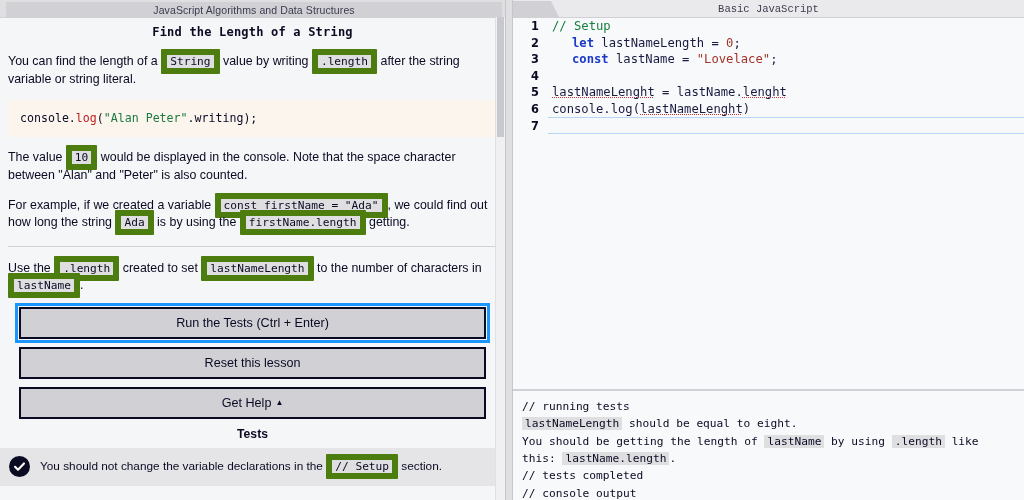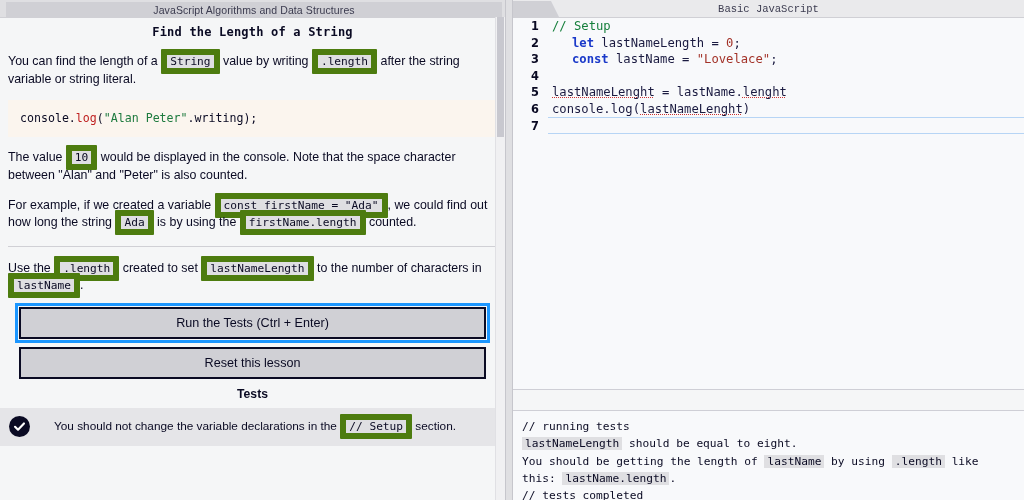--- a/index.html
+++ b/index.html
@@ -67,21 +67,21 @@
     font-family:"Liberation Sans", sans-serif;cursor:pointer;
   }
   .btn.focused{outline:3px solid #1b96ff;outline-offset:1px;}
   .caret-up{display:inline-block;font-size:8px;vertical-align:1.5px;margin-left:4px;}
 
   .tests-title{
     text-align:center;font-weight:bold;font-size:12.2px;
     margin:4px 0 7px 0;color:#0a0a23;
   }
   .test-row{
-    display:flex;align-items:flex-start;gap:24px;
+    display:flex;align-items:flex-start;gap:10px;
     padding:9px 12px 9px 9px;font-size:11.8px;line-height:1.35;
   }
   .test-row.odd{background:#e5e5e8;}
   .test-row.even{background:#f5f6f7;}
   .ticon{
     flex:0 0 auto;width:21px;height:21px;border-radius:50%;
     background:#0a0a23;display:flex;align-items:center;
     justify-content:center;color:#fff;margin-top:-1px;
   }
   .ticon svg{display:block;}
@@ -150,21 +150,21 @@
     text-decoration:underline;
     text-decoration-style:dotted;
     text-decoration-color:#cc3333;
     text-decoration-thickness:1px;
   }
 
   .console{
     flex:1;background:#f8f9fb;padding:7px 9px 0 9px;
     font-family:"DejaVu Sans Mono", monospace;
     font-size:11.2px;line-height:1.55;color:#0a0a23;
-    border-top:1px solid #cfcfd6;overflow:hidden;margin-top:20px;
+    border-top:1px solid #cfcfd6;overflow:hidden;
   }
   .console div{white-space:pre-wrap;}
   .cchip{
     background:#dfdfe2;padding:0 3px;color:#0a0a23;
     font-family:"DejaVu Sans Mono", monospace;
   }
 </style>
 </head>
 <body>
 
@@ -180,30 +180,31 @@
       <div class="desc">
 
         <h1>Find the Length of a String</h1>
 
         <p><span>You can find the length of a </span><code class="chip">String</code><span> value by writing </span><code class="chip">.length</code><span> after the string variable or string literal.</span></p>
 
         <pre class="codeblock"><span>console.</span><span class="tok-fn">log</span><span>(</span><span class="tok-str">"Alan Peter"</span><span>.writing);</span></pre>
 
         <p><span>The value </span><code class="chip">10</code><span> would be displayed in the console. Note that the space character between "Alan" and "Peter" is also counted.</span></p>
 
-        <p><span>For example, if we created a variable </span><code class="chip">const firstName = "Ada"</code><span>, we could find out how long the string </span><code class="chip">Ada</code><span> is by using the </span><code class="chip">firstName.length</code><span> counted.</span></p>
+        <p><span>For example, if we created a variable </span><code class="chip">const firstName = "Ada"</code><span>, we could find out how long the string </span><code class="chip">Ada</code><span> is by using the </span><code class="chip">firstName.length</code><span> getting.</span></p>
 
         <hr class="sep">
 
         <p><span>Use the </span><code class="chip">.length</code><span> created to set </span><code class="chip">lastNameLength</code><span> to the number of characters in </span><code class="chip">lastName</code><span>.</span></p>
       </div>
 
       <div class="btn-wrap">
         <button class="btn focused">Run the Tests (Ctrl + Enter)</button>
         <button class="btn">Reset this lesson</button>
+        <button class="btn"><span>Get Help</span><span class="caret-up">▲</span></button>
       </div>
 
       <div class="tests-title">Tests</div>
 
       <div id="tests-list">
           <div class="test-row odd">
             <div class="ticon">
               <svg width="13" height="13" viewBox="0 0 16 16">
                 <path d="M2.5 8.4 L6.2 12 L13.5 4.3" stroke="#fff" stroke-width="2.6" fill="none" stroke-linecap="round" stroke-linejoin="round"></path>
               </svg>

